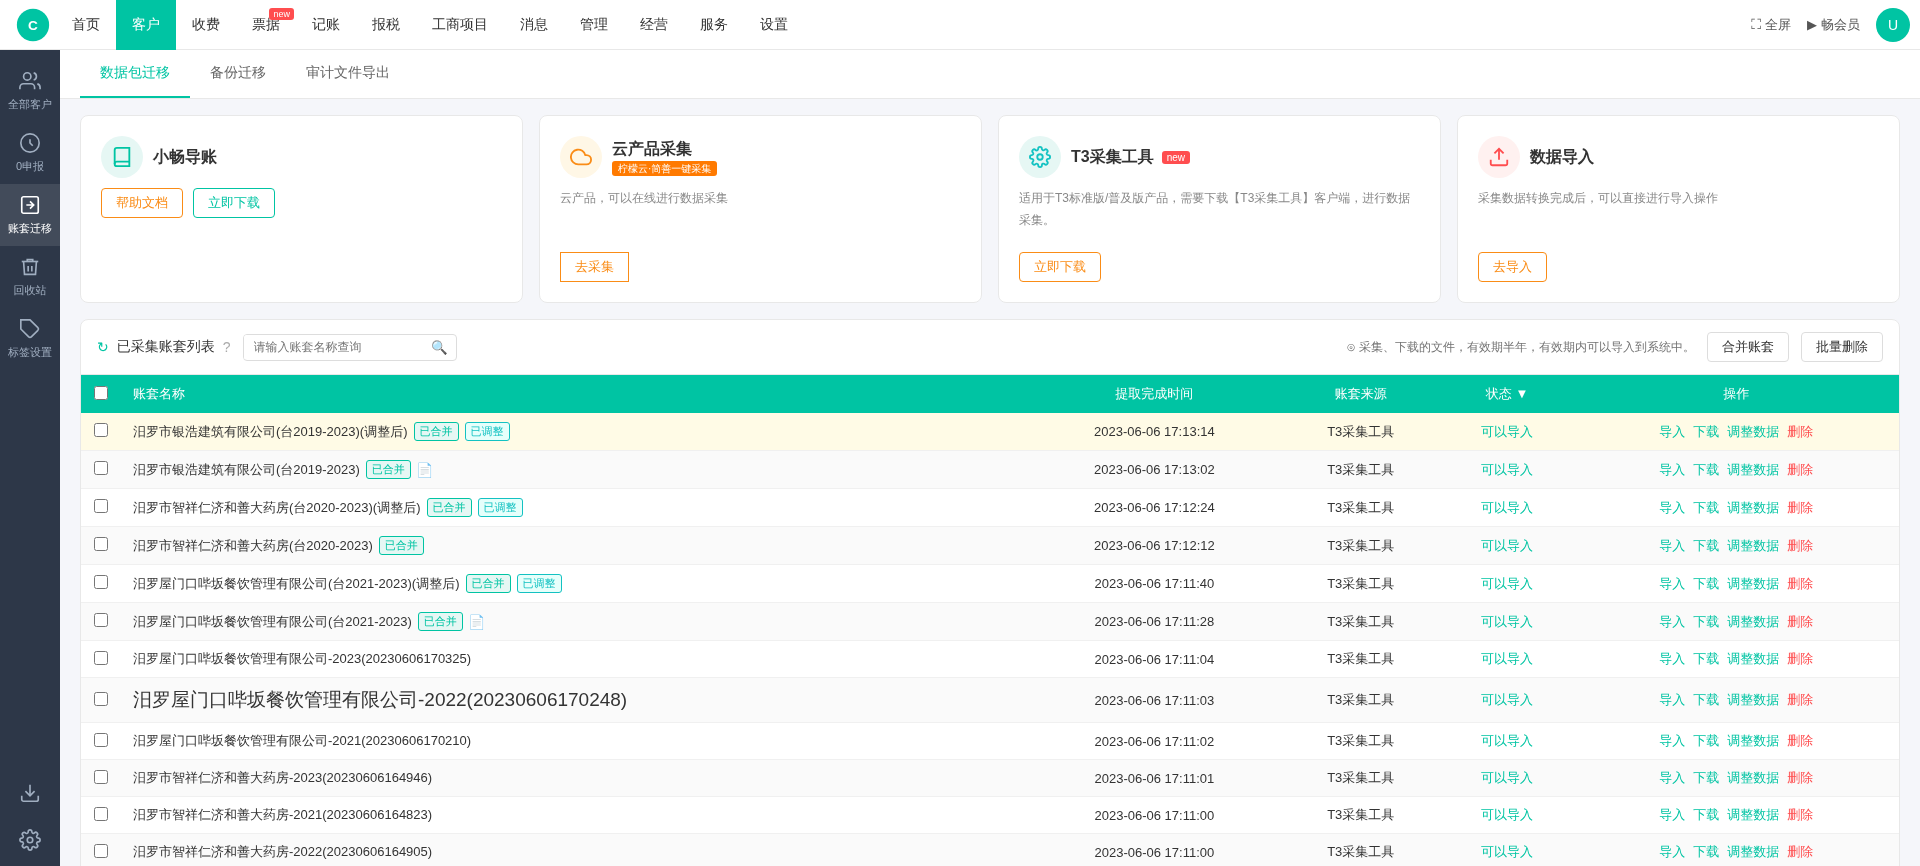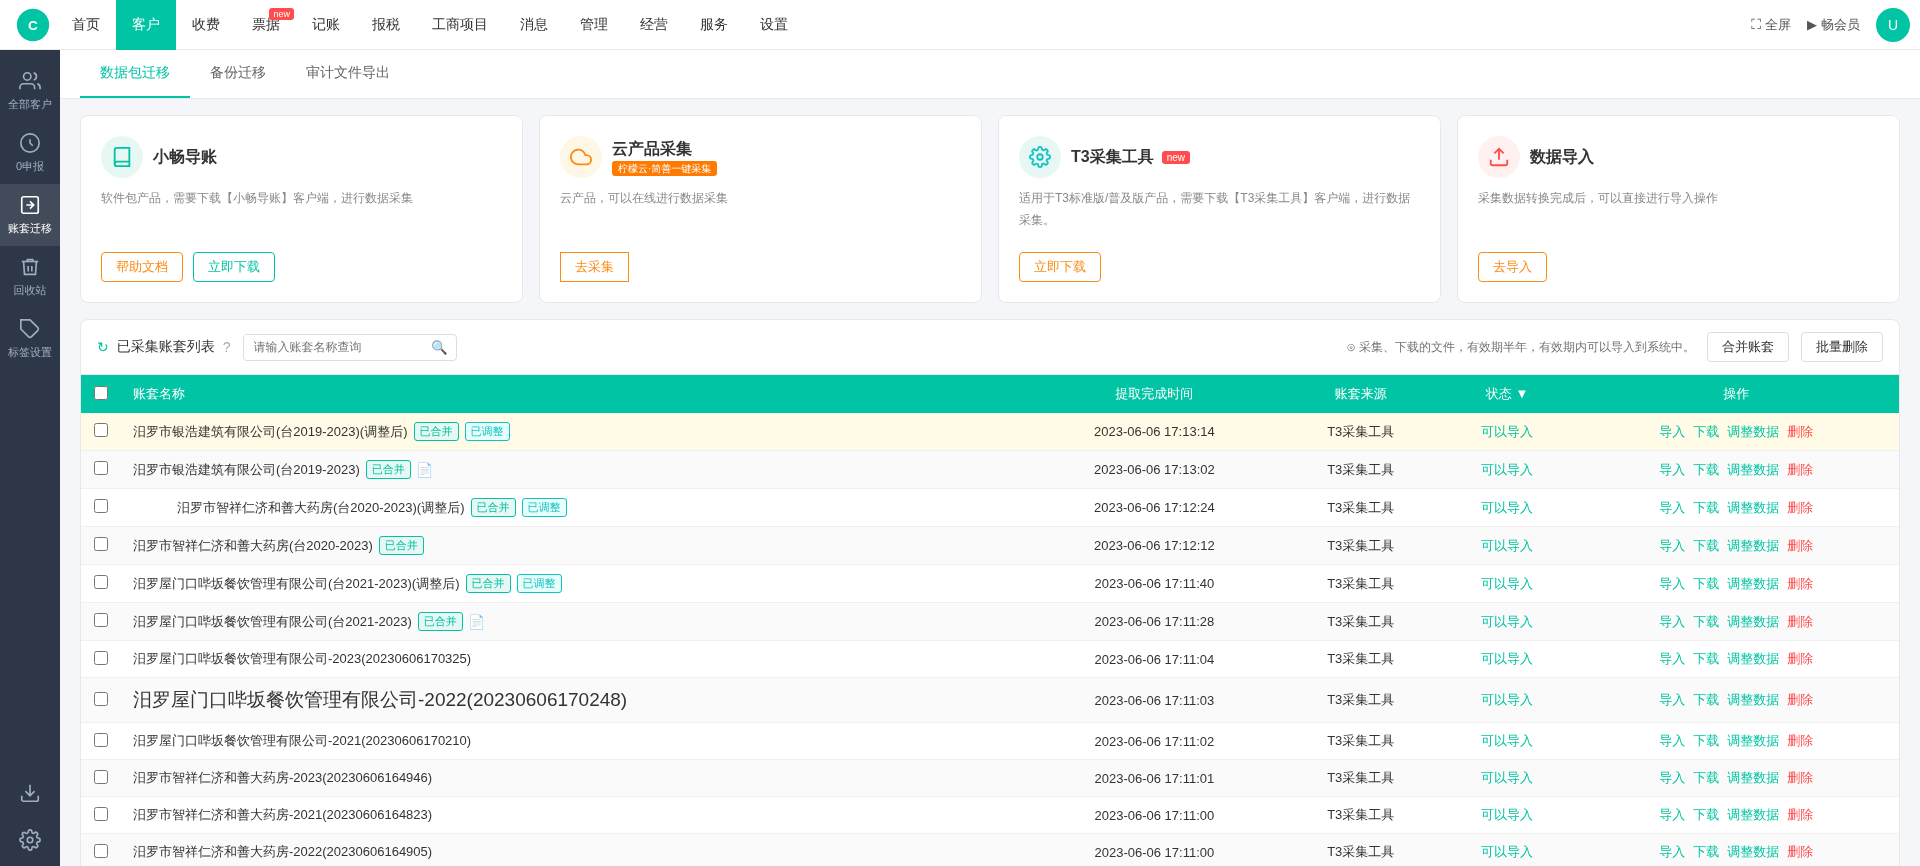--- a/index.html
+++ b/index.html
@@ -134,21 +134,20 @@
         <div style="background:#fff;border-radius:8px;padding:20px;border:1px solid #e8e8e8;">
           <div style="display:flex;align-items:center;gap:10px;margin-bottom:10px;">
             <div style="width:42px;height:42px;border-radius:50%;background:#e6f7f4;color:#00c4a3;display:flex;align-items:center;justify-content:center;font-size:20px;flex-shrink:0;">
               <svg width="22" height="22" viewBox="0 0 24 24" fill="none" stroke="#00c4a3" stroke-width="2">
                 <path d="M4 19.5A2.5 2.5 0 0 1 6.5 17H20"></path>
                   <path d="M6.5 2H20v20H6.5A2.5 2.5 0 0 1 4 19.5v-15A2.5 2.5 0 0 1 6.5 2z"></path>
               </svg>
             </div>
             <span style="font-size:16px;font-weight:600;color:#333;">小畅导账</span>
           </div>
-          <div style="font-size:12px;color:#888;line-height:1.8;margin-bottom:14px;min-height:50px;">软件包产品，需要下载【小畅导账】客户端，进行数据采集</div>
           <div style="display:flex;gap:10px;">
             <button style="border:1px solid #fa8c16;color:#fa8c16;background:#fff;padding:5px 14px;border-radius:4px;cursor:pointer;font-size:13px;">帮助文档</button>
             <button style="border:1px solid #00c4a3;color:#00c4a3;background:#fff;padding:5px 14px;border-radius:4px;cursor:pointer;font-size:13px;">立即下载</button>
           </div>
         </div>
 
         <div style="background:#fff;border-radius:8px;padding:20px;border:1px solid #e8e8e8;">
           <div style="display:flex;align-items:center;gap:10px;margin-bottom:10px;">
             <div style="width:42px;height:42px;border-radius:50%;background:#fff7e6;color:#fa8c16;display:flex;align-items:center;justify-content:center;flex-shrink:0;">
               <svg width="22" height="22" viewBox="0 0 24 24" fill="none" stroke="#fa8c16" stroke-width="2">
@@ -265,21 +264,21 @@
                   </div>
                 </td>
                 <td style="padding: 9px 12px; font-size: 13px; text-align: center;">2023-06-06 17:13:02</td>
                 <td style="padding: 9px 12px; font-size: 13px; text-align: center;">T3采集工具</td>
                 <td style="padding: 9px 12px; font-size: 13px; text-align: center; color: rgb(0, 196, 163);">可以导入</td>
                 <td style="padding: 9px 12px; font-size: 13px; text-align: center;"><span style="color: rgb(0, 196, 163); cursor: pointer; font-size: 13px; margin: 0px 4px;">导入</span><span style="color: rgb(0, 196, 163); cursor: pointer; font-size: 13px; margin: 0px 4px;">下载</span><span style="color: rgb(0, 196, 163); cursor: pointer; font-size: 13px; margin: 0px 4px;">调整数据</span><span style="color: rgb(255, 77, 79); cursor: pointer; font-size: 13px; margin: 0px 4px;">删除</span></td>
               </tr>
               <tr style="background: rgb(255, 255, 255); border-bottom: 1px solid rgb(240, 240, 240);">
                 <td style="padding: 9px 12px; text-align: center;"><input type="checkbox" style="width: 14px; height: 14px; cursor: pointer;"></td>
                 <td style="padding: 9px 12px; font-size: 13px; text-align: left;">
-                  <div style="display: flex; align-items: center; gap: 6px; flex-wrap: wrap; margin-left: 44px;">
+                  <div style="display: flex; align-items: center; gap: 6px; flex-wrap: wrap;">
                     <span>汨罗市智祥仁济和善大药房(台2020-2023)(调整后)</span>
                     <span style="font-size: 11px; padding: 1px 5px; border-radius: 3px; background: rgb(230, 247, 244); color: rgb(0, 196, 163); border: 1px solid rgb(0, 196, 163); white-space: nowrap;">已合并</span>
                     <span style="font-size: 11px; padding: 1px 5px; border-radius: 3px; background: rgb(230, 255, 251); color: rgb(19, 194, 194); border: 1px solid rgb(19, 194, 194); white-space: nowrap;">已调整</span>
                   </div>
                 </td>
                 <td style="padding: 9px 12px; font-size: 13px; text-align: center;">2023-06-06 17:12:24</td>
                 <td style="padding: 9px 12px; font-size: 13px; text-align: center;">T3采集工具</td>
                 <td style="padding: 9px 12px; font-size: 13px; text-align: center; color: rgb(0, 196, 163);">可以导入</td>
                 <td style="padding: 9px 12px; font-size: 13px; text-align: center;"><span style="color: rgb(0, 196, 163); cursor: pointer; font-size: 13px; margin: 0px 4px;">导入</span><span style="color: rgb(0, 196, 163); cursor: pointer; font-size: 13px; margin: 0px 4px;">下载</span><span style="color: rgb(0, 196, 163); cursor: pointer; font-size: 13px; margin: 0px 4px;">调整数据</span><span style="color: rgb(255, 77, 79); cursor: pointer; font-size: 13px; margin: 0px 4px;">删除</span></td>
               </tr>

